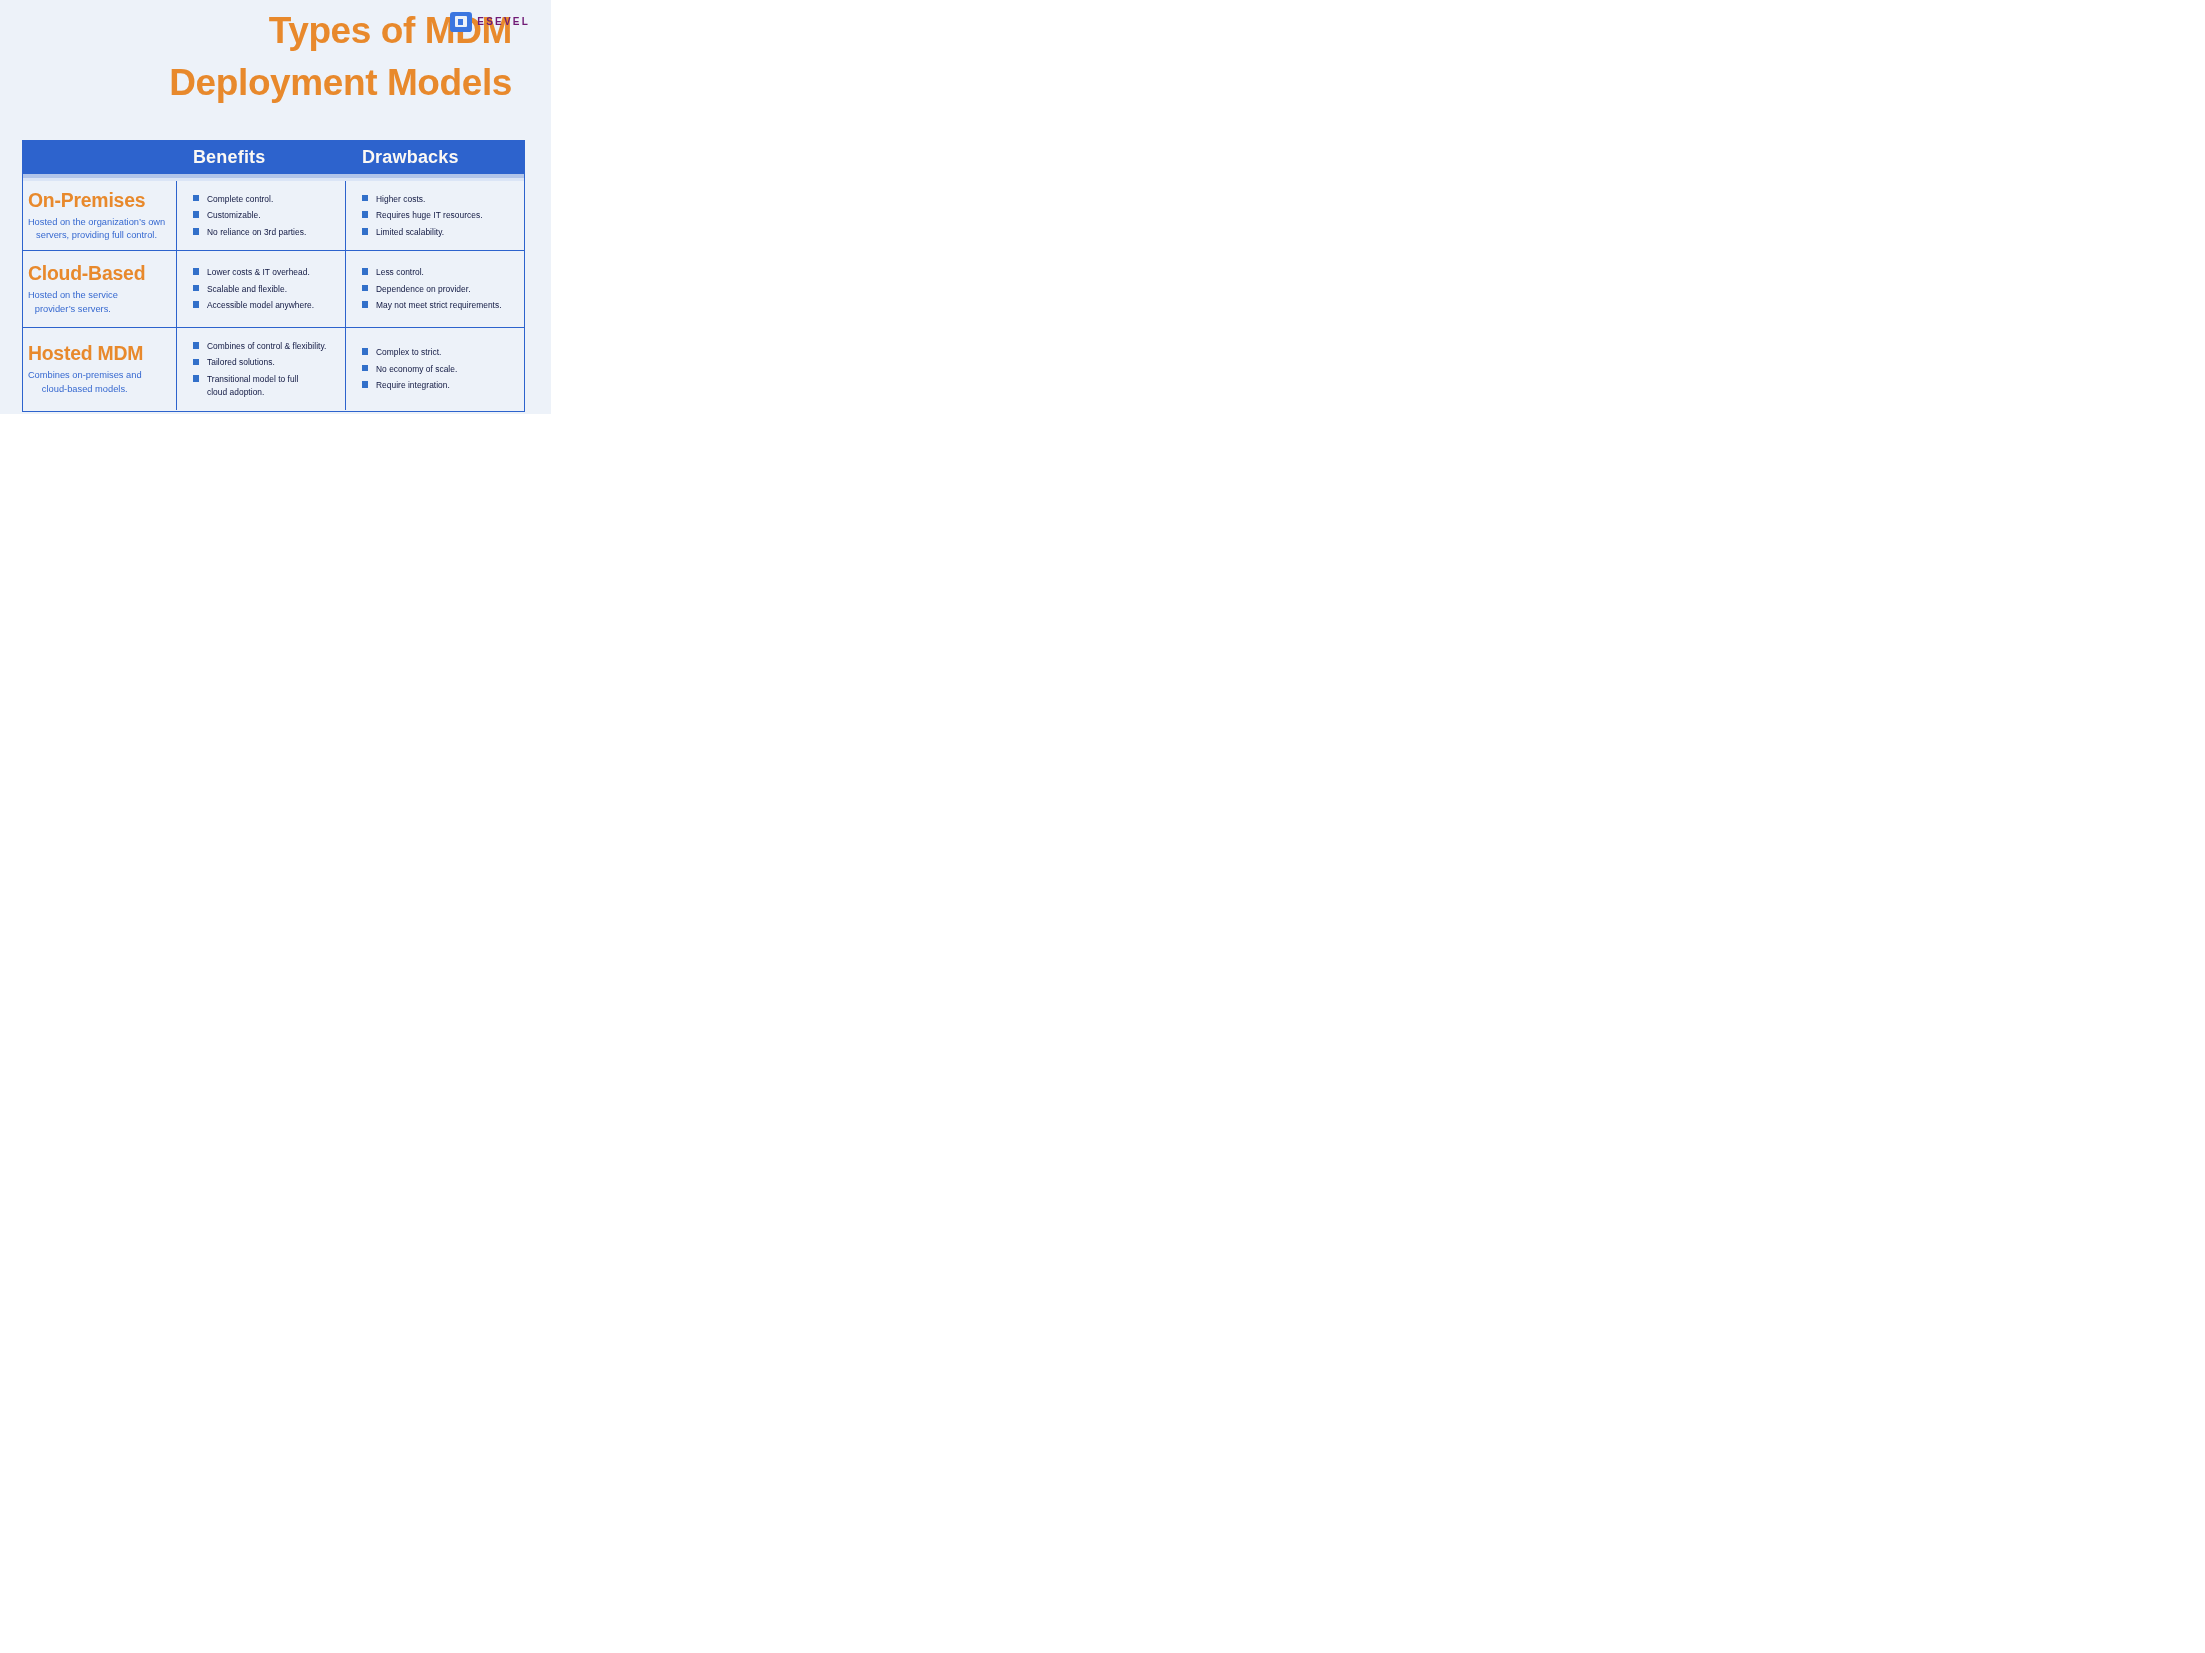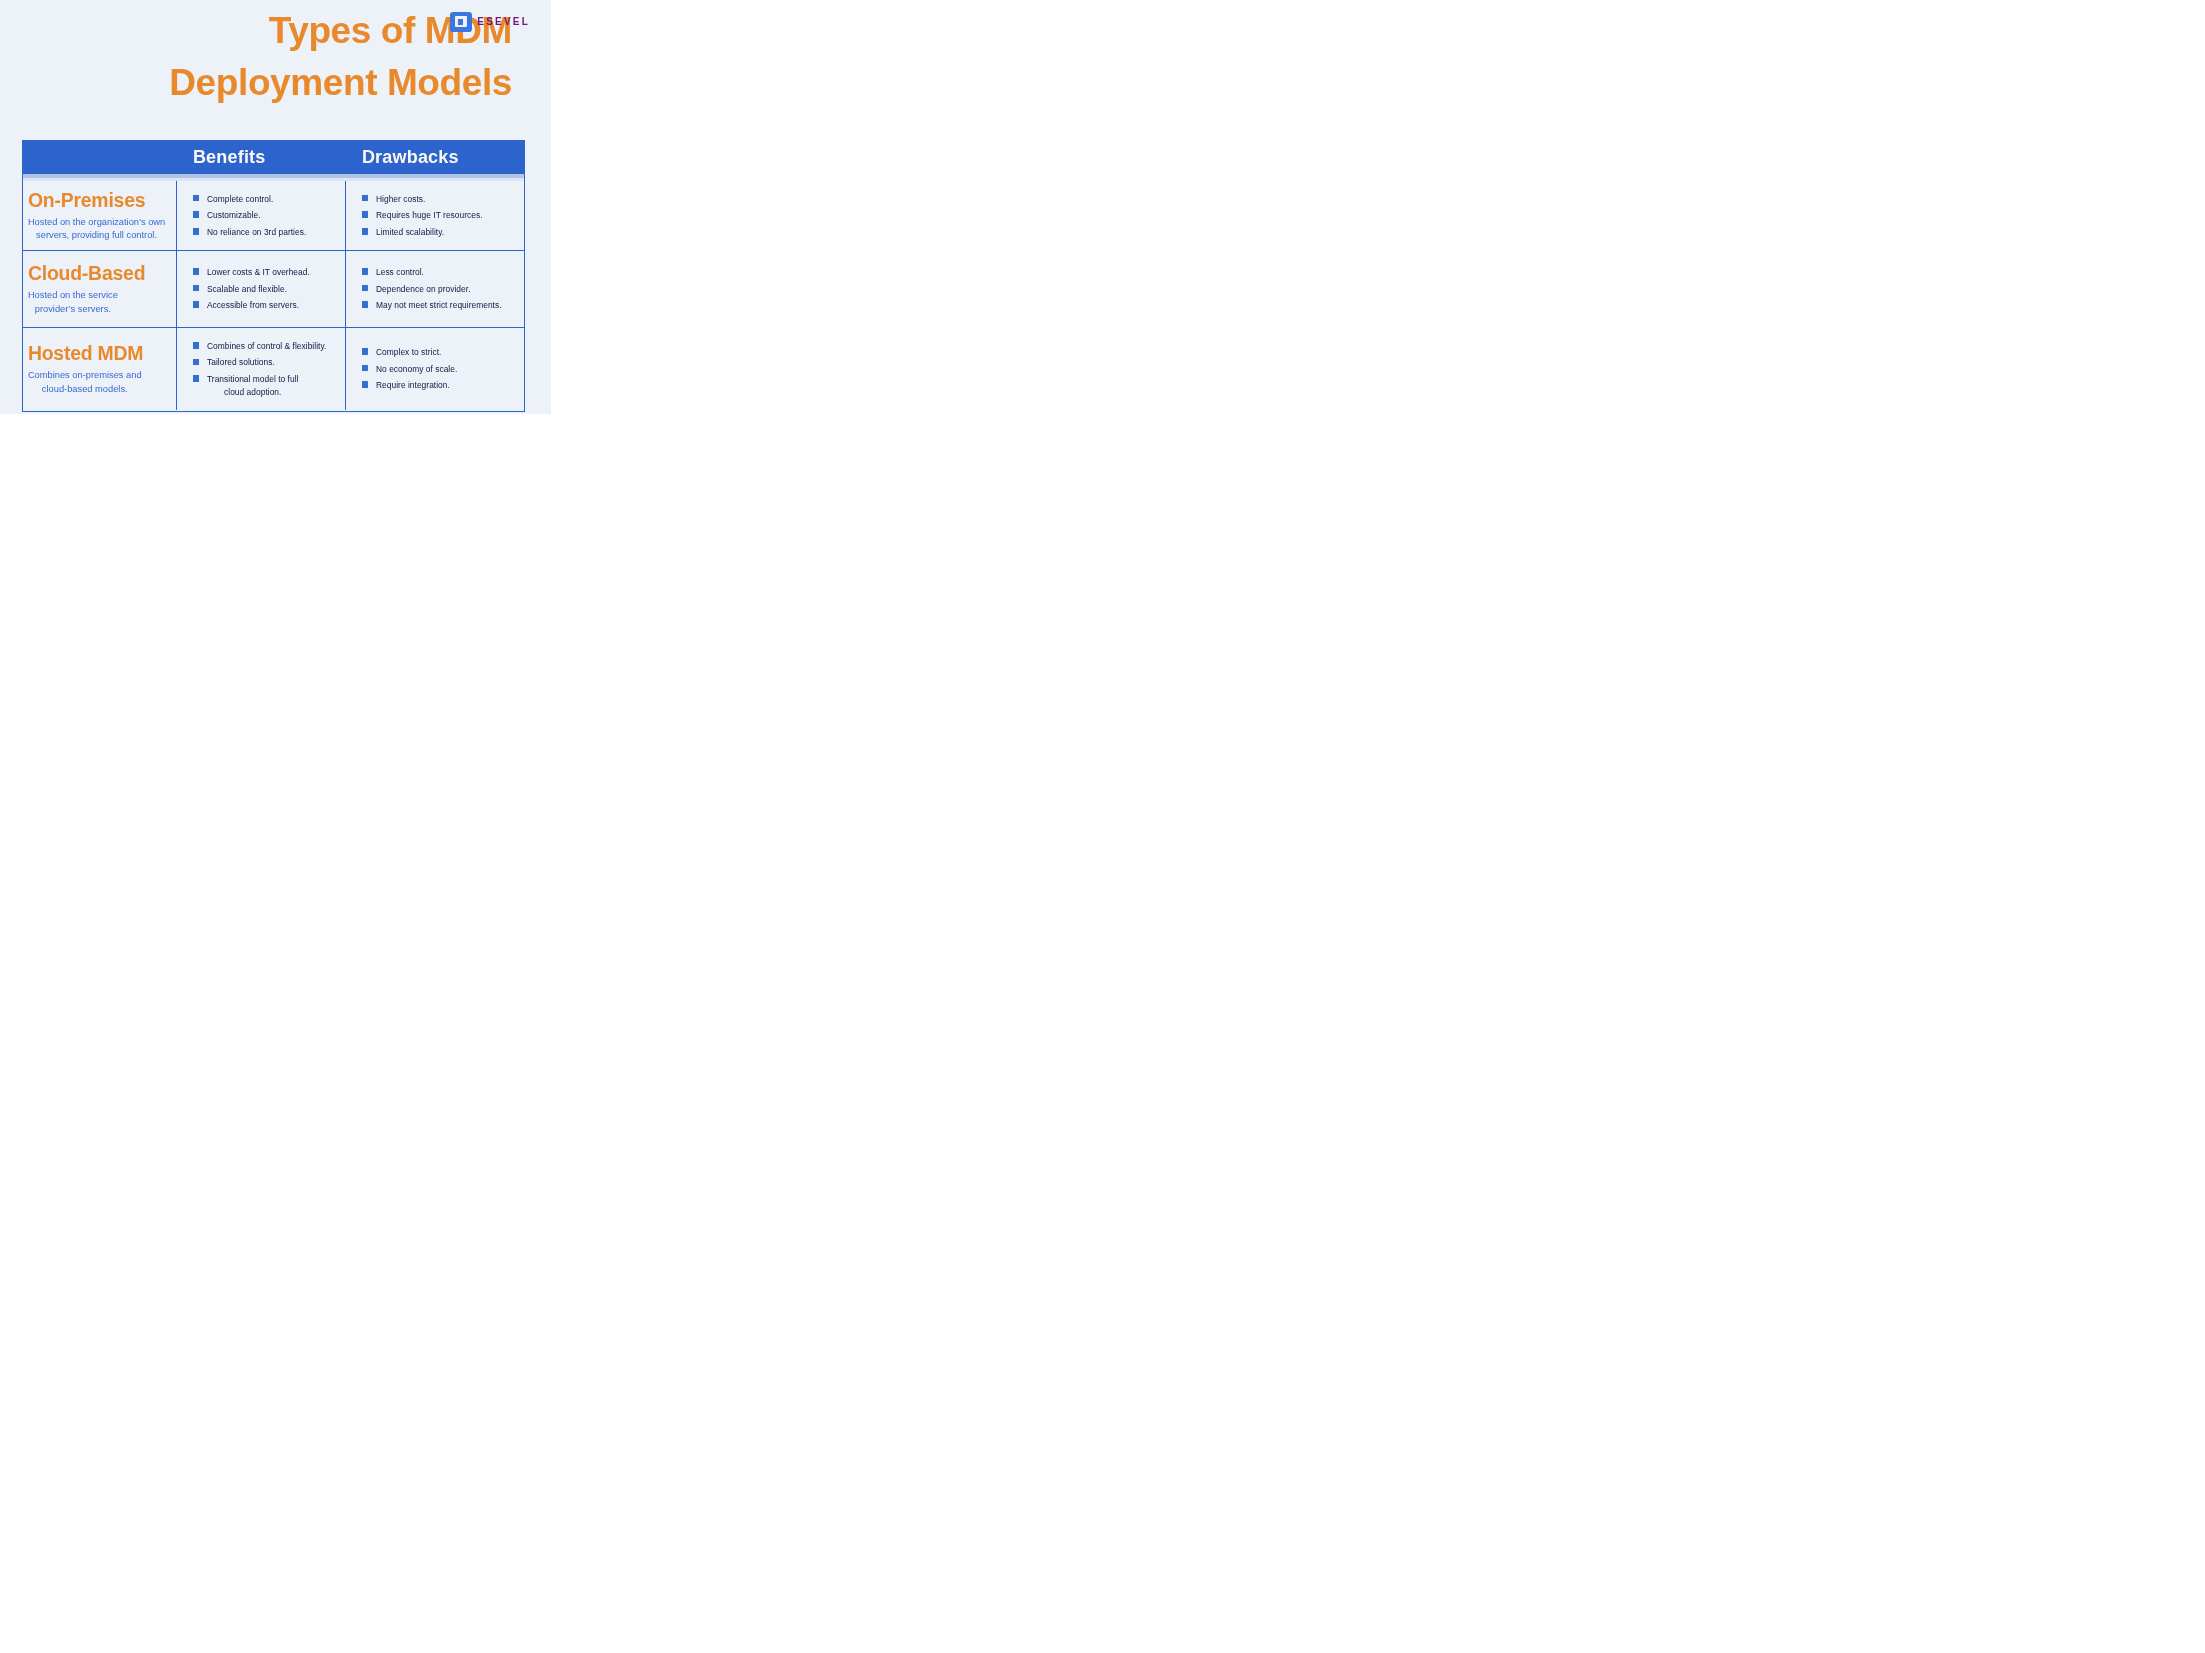--- a/index.html
+++ b/index.html
@@ -43,21 +43,21 @@
   .c1 { width:154px; border-right:1.3px solid #2d63cd; align-items:flex-start; text-align:center; padding:0 5.3px; }
   .c2 { width:169px; border-right:1.3px solid #2d63cd; padding-left:16.3px; padding-right:3.5px; }
   .c3 { width:177px; padding-left:16.3px; padding-right:21px; }
   .row-title { font-size:19.4px; font-weight:800; letter-spacing:-0.2px; color:#e8892c; }
   .row-desc {
     margin-top:4px; font-size:9.3px; line-height:1.42; font-weight:500;
     color:#3769d0; white-space:pre-line;
   }
   .item { display:flex; margin:2px 0; }
   .bullet-square { flex:0 0 6.6px; width:6.6px; height:6.6px; background:#3270ca; margin-top:2.2px; margin-right:7.5px; }
-  .item span { font-size:8.4px; line-height:1.5; font-weight:500; letter-spacing:0.04px; color:#101741; white-space:pre-line;text-align:center; }
+  .item span { font-size:8.4px; line-height:1.5; font-weight:500; letter-spacing:0.04px; color:#101741; white-space:pre-line; }
 </style>
 </head>
 <body>
 
 <div class="page">
 
   <div class="title"><span>Types of MDM</span><br><span>Deployment Models</span></div>
 
   <div class="logo">
     <div class="logo-mark">
@@ -128,21 +128,21 @@
         <div class="item">
           <div class="bullet-square"></div>
           <span>Lower costs &amp; IT overhead.</span>
         </div>
         <div class="item">
           <div class="bullet-square"></div>
           <span>Scalable and flexible.</span>
         </div>
         <div class="item">
           <div class="bullet-square"></div>
-          <span>Accessible from servers.</span>
+          <span>Accessible model anywhere.</span>
         </div>
       </div>
       <div class="cell c3">
         <div class="item">
           <div class="bullet-square"></div>
           <span>Less control.</span>
         </div>
         <div class="item">
           <div class="bullet-square"></div>
           <span>Dependence on provider.</span>

